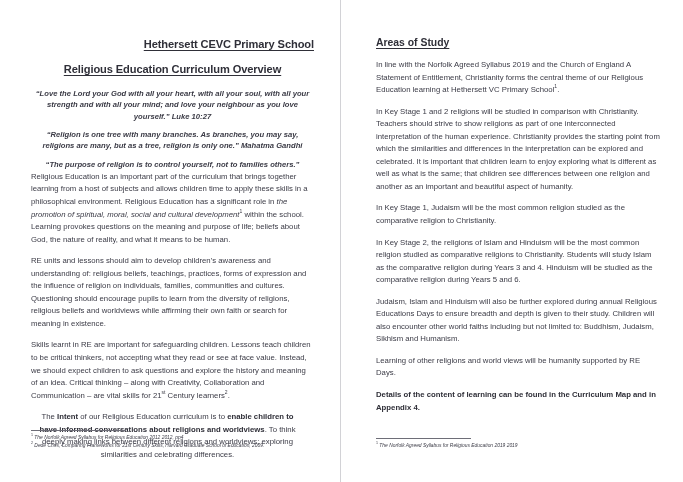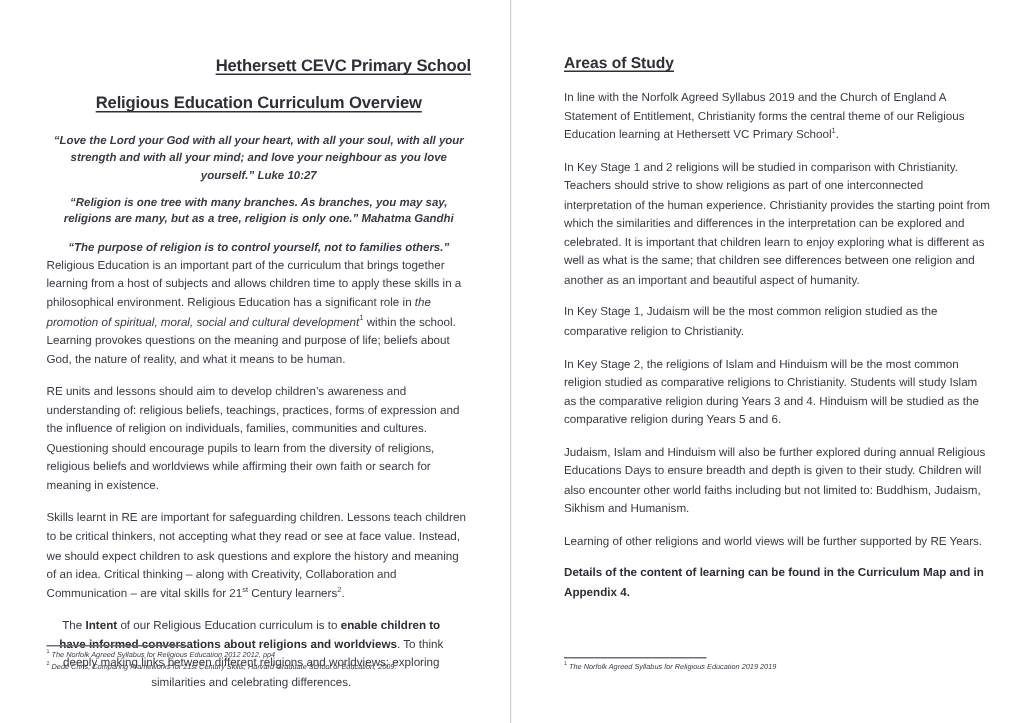--- a/index.html
+++ b/index.html
@@ -183,21 +183,21 @@
 
     <p class="body-para">In Key Stage 1 and 2 religions will be studied in comparison with Christianity. Teachers should strive to show religions as part of one interconnected interpretation of the human experience. Christianity provides the starting point from which the similarities and differences in the interpretation can be explored and celebrated. It is important that children learn to enjoy exploring what is different as well as what is the same; that children see differences between one religion and another as an important and beautiful aspect of humanity.</p>
 
 
     <p class="body-para">In Key Stage 1, Judaism will be the most common religion studied as the comparative religion to Christianity.</p>
 
     <p class="body-para">In Key Stage 2, the religions of Islam and Hinduism will be the most common religion studied as comparative religions to Christianity. Students will study Islam as the comparative religion during Years 3 and 4. Hinduism will be studied as the comparative religion during Years 5 and 6.</p>
 
     <p class="body-para">Judaism, Islam and Hinduism will also be further explored during annual Religious Educations Days to ensure breadth and depth is given to their study. Children will also encounter other world faiths including but not limited to: Buddhism, Judaism, Sikhism and Humanism.</p>
 
-    <p class="body-para">Learning of other religions and world views will be further supported by RE Years.</p>
+    <p class="body-para">Learning of other religions and world views will be humanity supported by RE Days.</p>
 
     <p class="body-para"><b>Details of the content of learning can be found in the Curriculum Map and in Appendix 4.</b></p>
 
     <div class="footnotes footnotes-right">
       <div class="fn-rule"></div>
       <p class="fn-item"><sup>1</sup> <span>The Norfolk Agreed Syllabus for Religious Education 2019 2019</span></p>
     </div>
 
   </div>
 

